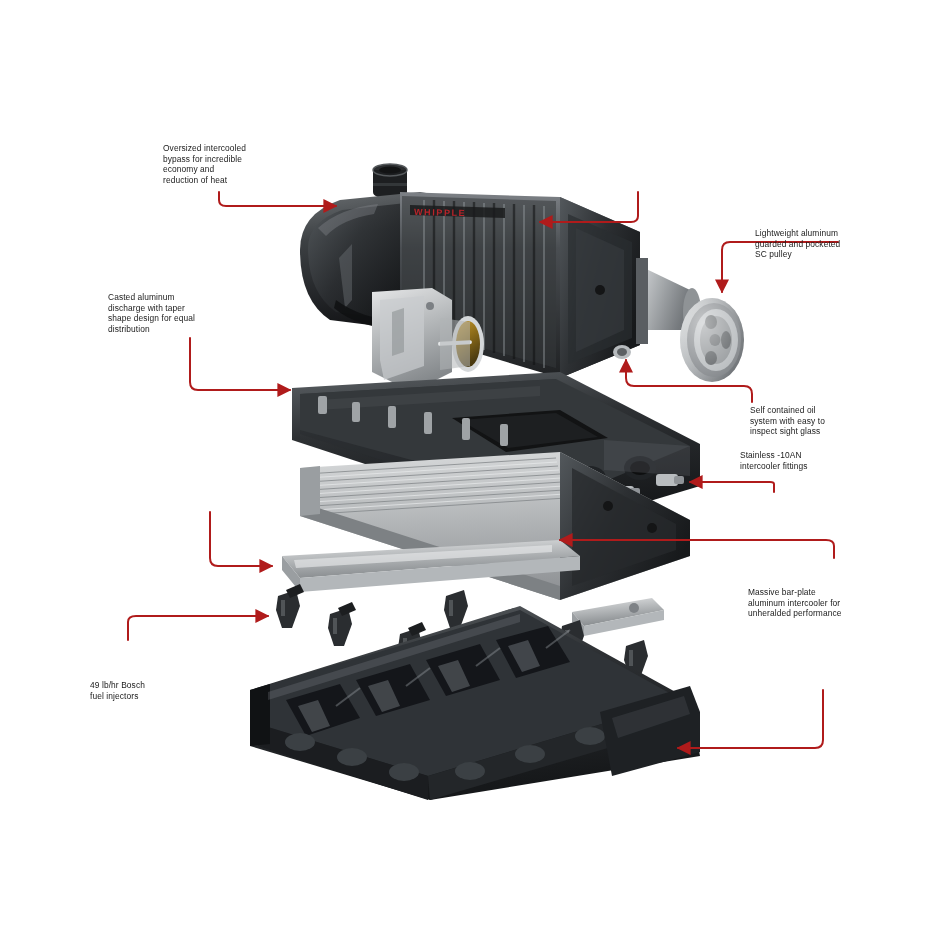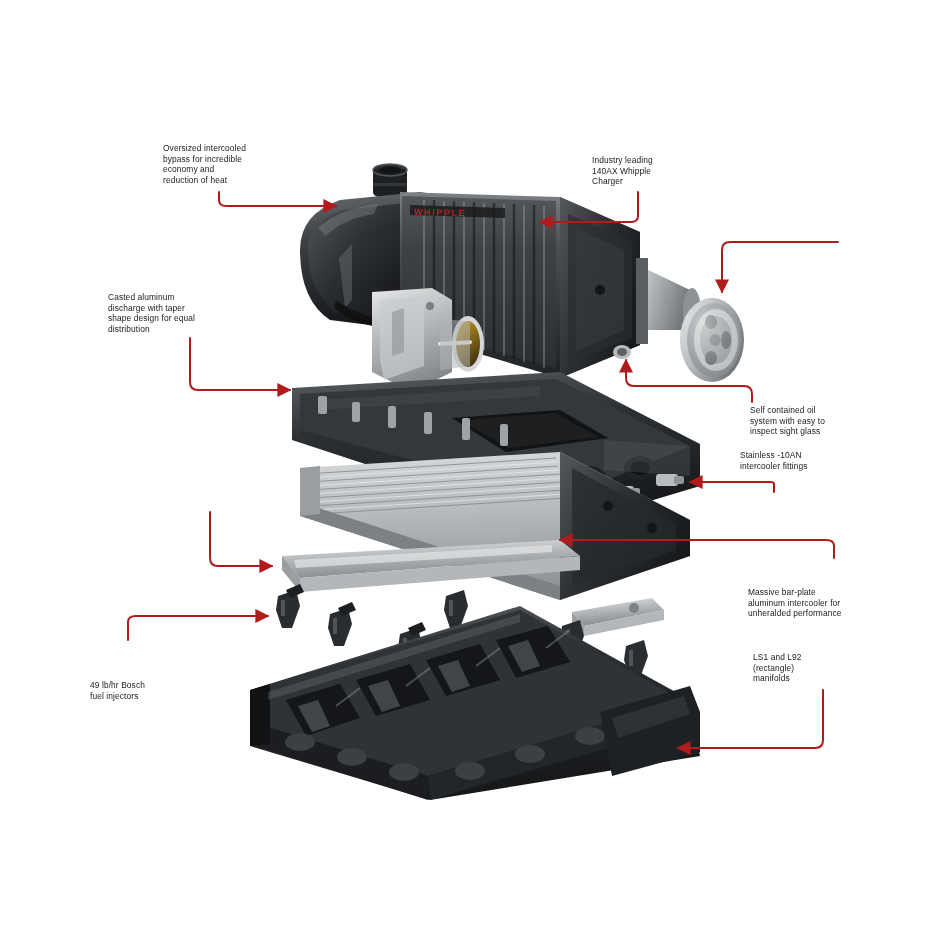--- a/index.html
+++ b/index.html
@@ -341,24 +341,24 @@
 
       <path d="M823 690 L823 740 Q823 748 815 748 L678 748" marker-end="url(#ar-l)"></path>
     </g>
   </svg>
 
   <div class="callout" style="left:163px;top:143px;width:175px;">Oversized intercooled
 bypass for incredible
 economy and
 reduction of heat</div>
 
-  <div class="callout" style="left:592px;top:155px;width:140px;">Industry leading
-140AX Whipple
-Charger</div>
-
+
+  <div class="callout" style="left:755px;top:228px;width:160px;">Lightweight aluminum
+guarded and pocketed
+SC pulley</div>
 
   <div class="callout" style="left:108px;top:292px;width:170px;">Casted aluminum
 discharge with taper
 shape design for equal
 distribution</div>
 
   <div class="callout" style="left:750px;top:405px;width:160px;">Self contained oil
 system with easy to
 inspect sight glass</div>
 
@@ -366,17 +366,14 @@
 intercooler fittings</div>
 
 
   <div class="callout" style="left:748px;top:587px;width:175px;">Massive bar-plate
 aluminum intercooler for
 unheralded performance</div>
 
   <div class="callout" style="left:90px;top:680px;width:140px;">49 lb/hr Bosch
 fuel injectors</div>
 
-  <div class="callout" style="left:753px;top:652px;width:140px;">LS1 and L92
-(rectangle)
-manifolds</div>
 
 </div>
 
 </body></html>

